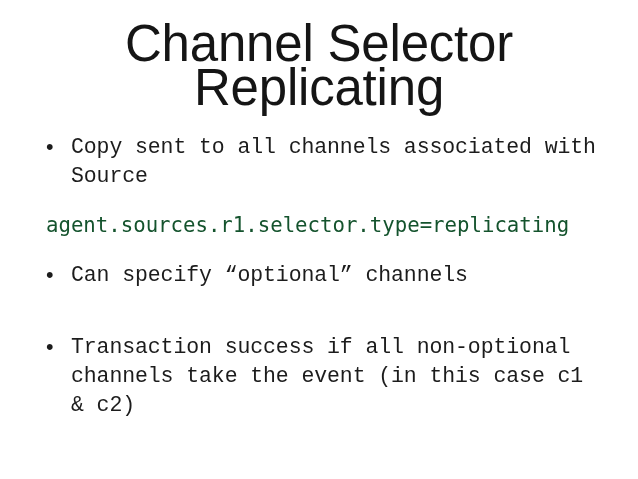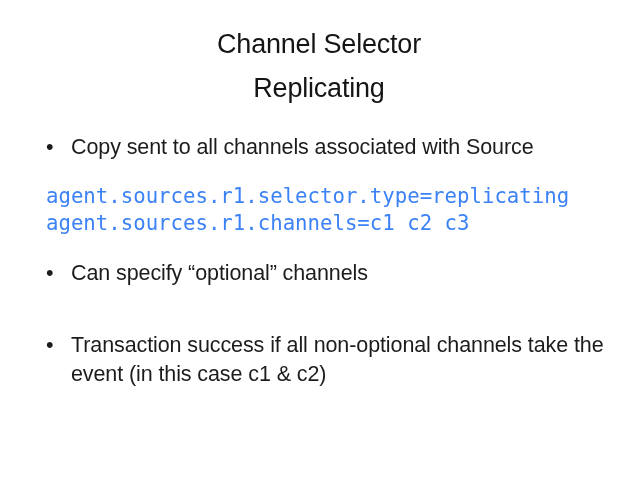--- a/index.html
+++ b/index.html
@@ -25,21 +25,21 @@
   }
 
   
   .slide-title {
     position: absolute;
     top: 22px;
     left: 0;
     width: 638px;
     text-align: center;
     font-family: "Liberation Sans", sans-serif;
-    font-size: 27px;
+    font-size: 51px;
     line-height: 44px;
     font-weight: 400;
     letter-spacing: -0.2px;
     color: #151515;
     white-space: pre-line;
   }
 
   
   .body-block {
     position: absolute;
@@ -60,29 +60,30 @@
   .bullet-mark {
     flex: 0 0 auto;
     width: 25px;
     font-size: 21.5px;
     line-height: 29px;
     text-align: left;
     color: #1c1c1c;
   }
   .bullet-text {
     flex: 1 1 auto;
+    font-family: Liberation Mono, monospace;
   }
 
   
   .code-line {
     font-family: "DejaVu Sans Mono", monospace;
     font-size: 20.7px;
     line-height: 27px;
     letter-spacing: 0px;
-    color: #3b82f6;
+    color: #14532d;
     white-space: pre;
   }
 
   
   .gap-after-bullet { height: 21px; }
   .gap-after-code   { height: 22px; }
 </style>
 </head>
 <body>
 
@@ -95,21 +96,20 @@
 
     <div class="bullet-row">
       <span class="bullet-mark">•</span>
       <span class="bullet-text">Copy sent to all channels associated with Source</span>
     </div>
 
     <div class="gap-after-bullet"></div>
 
     <div class="code-line">agent.sources.r1.selector.type=replicating</div>
 
-    <div class="code-line">agent.sources.r1.channels=c1 c2 c3</div>
 
     <div class="gap-after-code"></div>
 
     <div class="bullet-row">
       <span class="bullet-mark">•</span>
       <span class="bullet-text">Can specify “optional” channels</span>
     </div>
 
     <div class="gap-after-bullet"></div>
 

